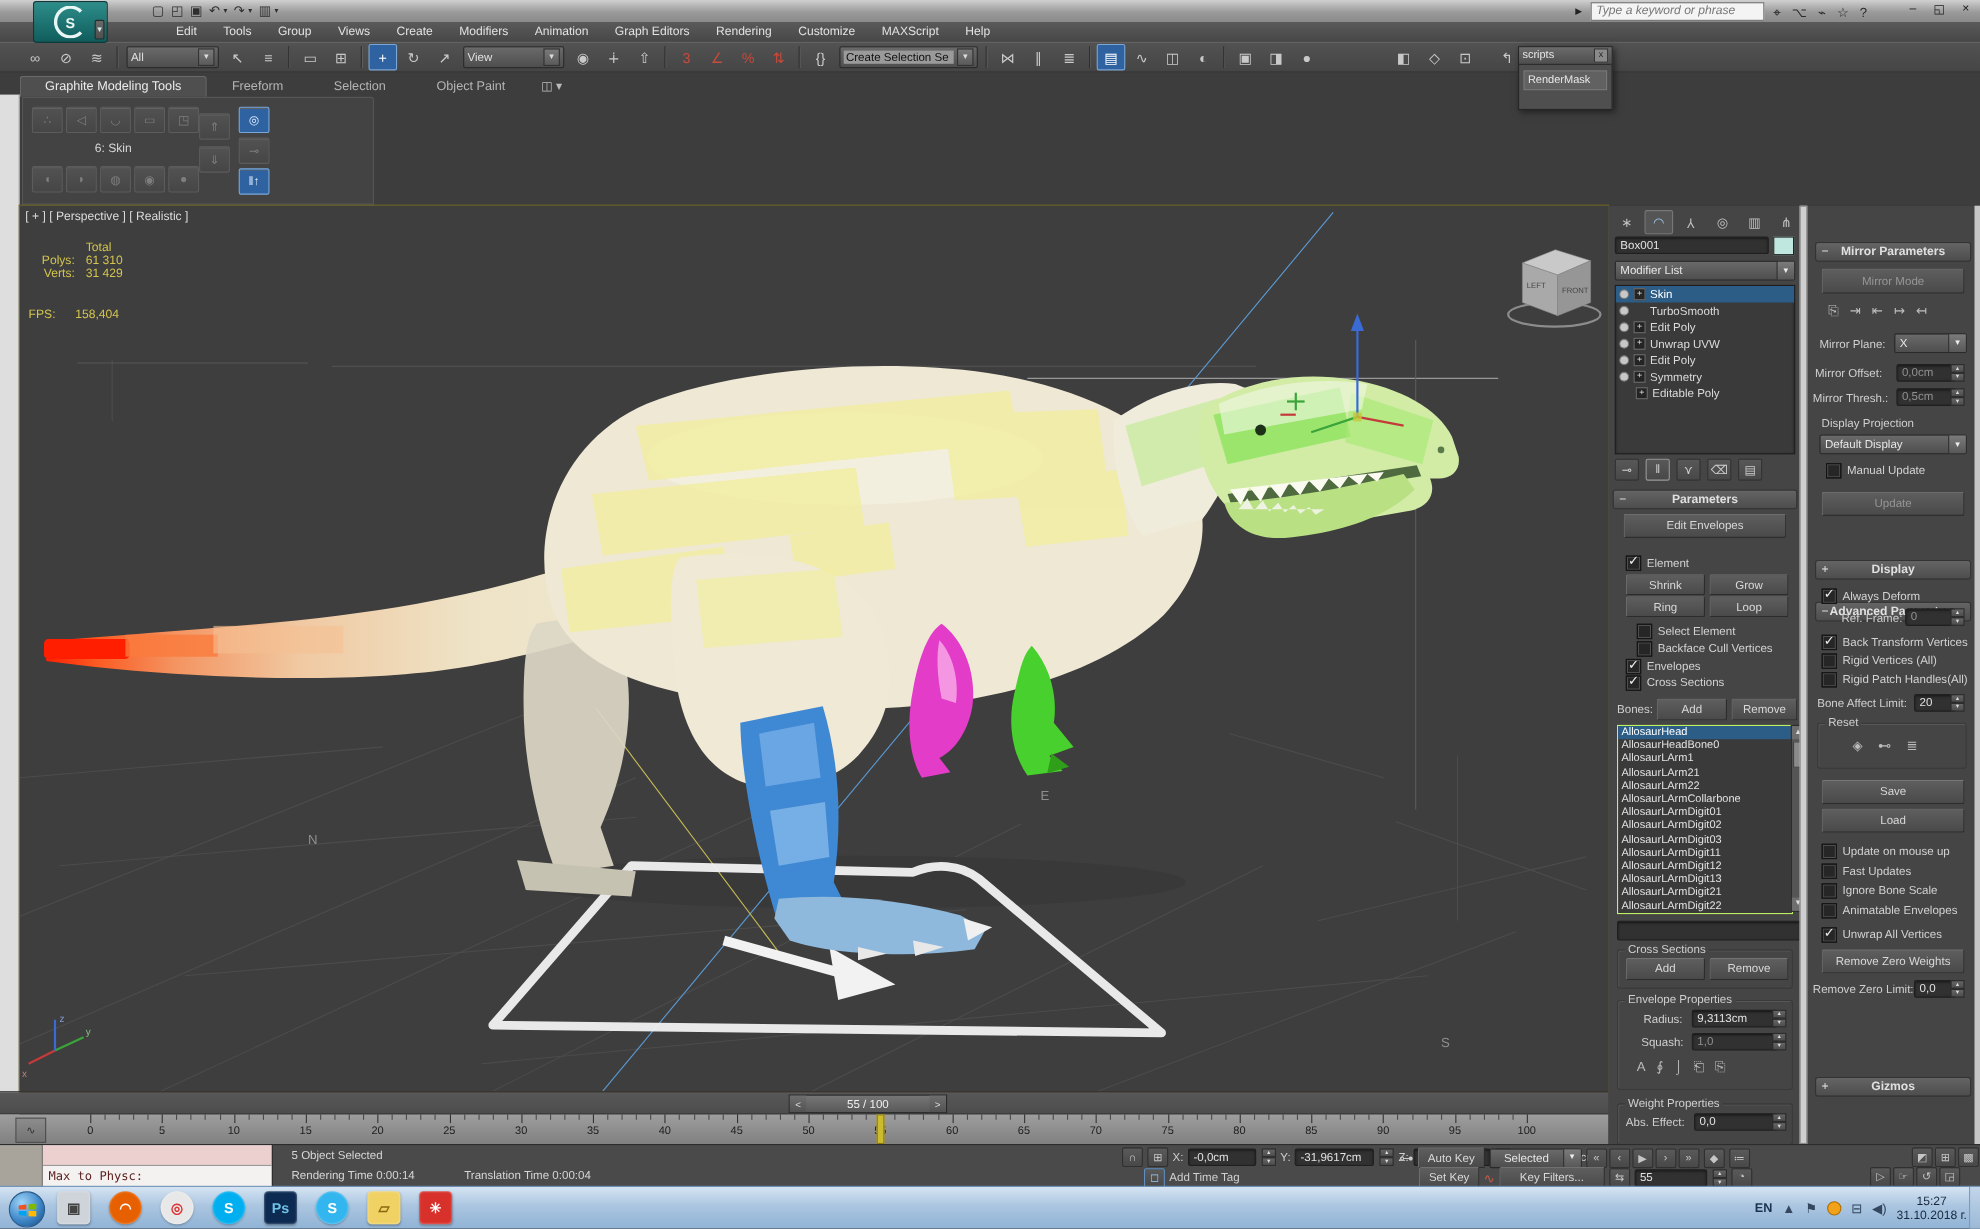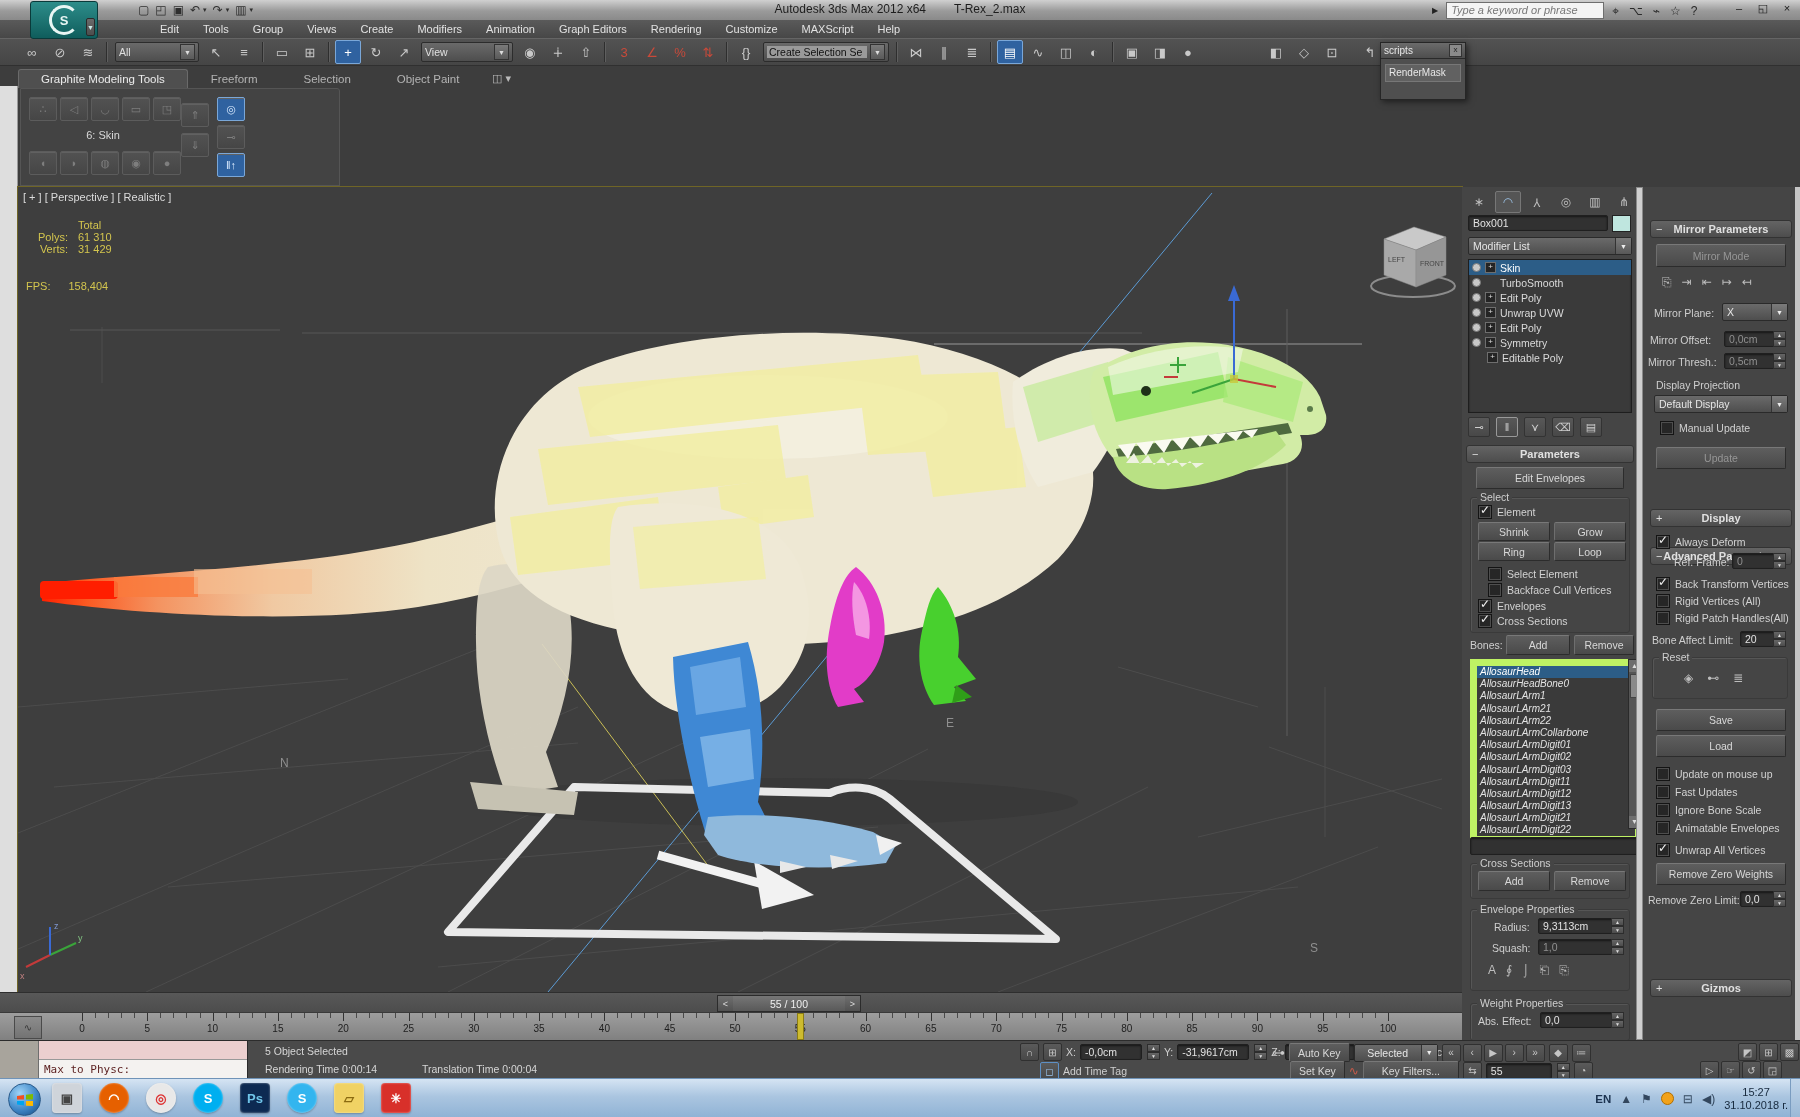--- a/index.html
+++ b/index.html
@@ -121,21 +121,21 @@
   .srow.sel{background:#2c5d87;color:#fff;}
   .bulb{width:7px;height:7px;border-radius:50%;background:#c8c8c8;border:1px solid #777;flex:none;}
   .plusbox{width:9px;height:9px;background:#242424;border:1px solid #6e6e6e;color:#ddd;font-size:8px;
     line-height:7px;text-align:center;flex:none;}
   .stackspace{width:11px;flex:none;}
   #stack-icons{position:absolute;left:6px;top:230px;display:flex;gap:6px;align-items:center;}
   .sic{width:20px;height:18px;font-size:11px;color:#cfcfcf;display:flex;align-items:center;justify-content:center;
     background:linear-gradient(#585858,#484848);border:1px solid #333;border-radius:2px;}
   .sic.framed{border-color:#999;}
   #bone-list{position:absolute;left:8px;top:472px;width:158px;height:170px;background:#3a3a3a;
-    border:7px solid #bef264;overflow:hidden;font-style:italic;}
+    border:1px solid #bef264;overflow:hidden;}
   .bone{height:12.2px;font-size:10px;color:#e2e2e2;padding-left:3px;white-space:nowrap;line-height:12px;}
   .bone.sel{background:#2c5d87;color:#fff;}
   #bone-sb{position:absolute;left:166px;top:472px;width:13px;height:170px;background:#555;border:1px solid #2a2a2a;box-sizing:border-box;}
   #bone-sb .a{height:12px;background:#6e6e6e;font-size:7px;color:#ddd;text-align:center;line-height:12px;}
   #bone-sb .th{height:22px;margin:2px 1px;background:#8a8a8a;border:1px solid #444;}
   .mini-icons{position:absolute;display:flex;gap:10px;align-items:center;}
   .mic{font-size:12px;color:#bdbdbd;}
   
   #timeslider{left:0;top:992px;width:1462px;height:20px;background:linear-gradient(#585858,#4c4c4c);
     border-top:1px solid #2e2e2e;}
@@ -183,23 +183,20 @@
   #showdesk{position:absolute;right:0;top:0;width:9px;height:39px;background:linear-gradient(#c2d6ea,#9ab8d6);
     border-left:1px solid #7a9cc0;}
   .orange{width:11px;height:11px;border-radius:50%;background:#f2a21a;border:1px solid #b06e00;}
 </style>
 </head>
 <body>
 
 <div id="root">
 
   <div id="titlebar" class="abs"></div>
-  <div id="titletext" class="abs">
-    <span>Autodesk 3ds Max 2012 x64</span><span class="doc">T-Rex_2.max</span>
-  </div>
   <div id="applogo" class="abs">
     <span class="swirl">S</span>
     <span class="dd">▼</span>
   </div>
   <div id="qat" class="abs">
       <span class="qicon">▢</span>
       <span class="qicon">◰</span>
       <span class="qicon">▣</span>
       <span class="qicon">↶</span>
       <span class="qdd">▾</span>
@@ -559,23 +556,20 @@
         <div class="sic">⌫</div>
         <div class="sic">▤</div>
       </div>
 
     <div class="roll abs" style="left:4px;top:258px;width:166px;">
       <span class="pm">−</span><span>Parameters</span>
     </div>
     <div class="b3 abs" style="left:14px;top:280px;width:146px;height:20px;">
         <span>Edit Envelopes</span>
       </div>
-    <div class="grp" style="left:8px;top:310px;width:158px;height:134px;">
-      <span class="gt">Select</span>
-    </div>
     <div class="cb on" style="left:16px;top:318px;">
         <span class="box"></span>
         <span>Element</span>
       </div>
     <div class="b3 abs" style="left:16px;top:335px;width:70px;height:17px;">
         <span>Shrink</span>
       </div>
     <div class="b3 abs" style="left:92px;top:335px;width:70px;height:17px;">
         <span>Grow</span>
       </div>

